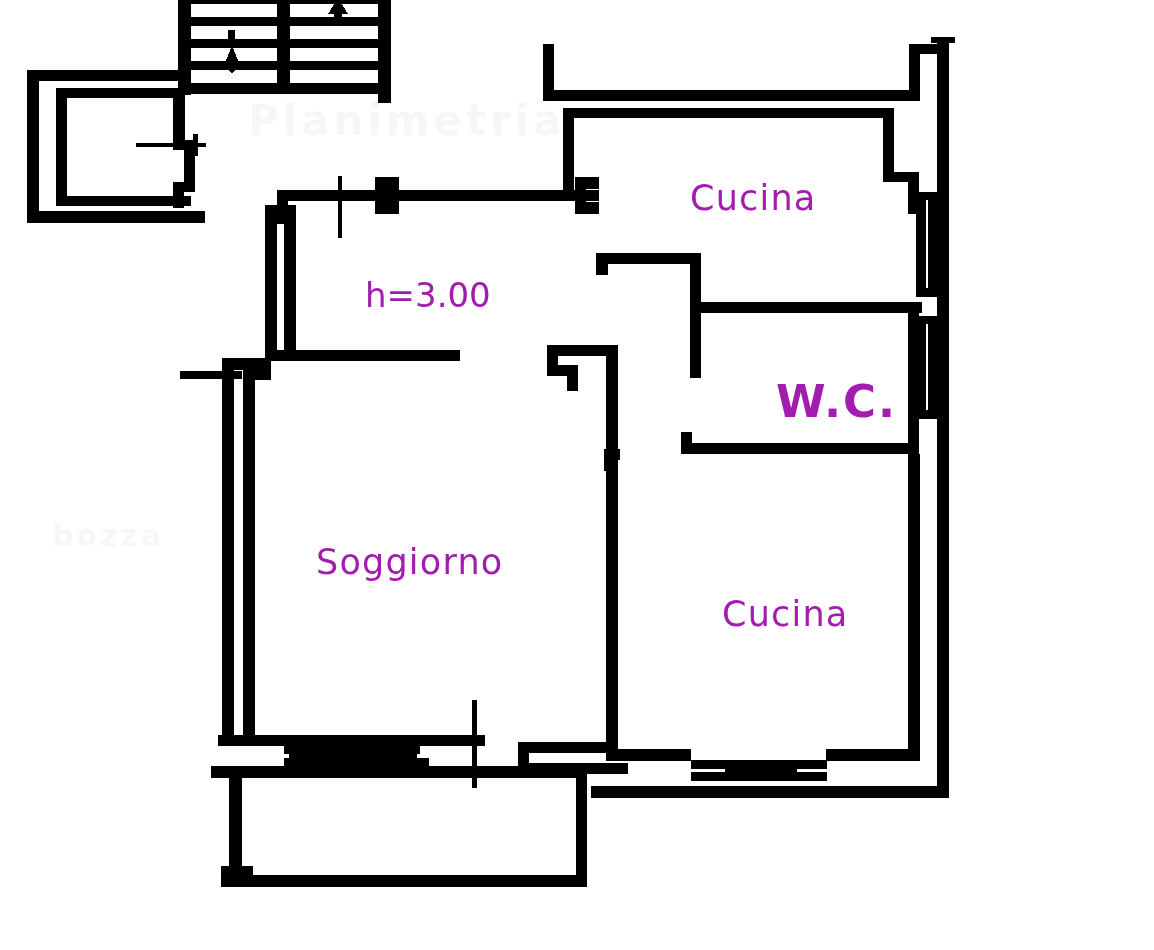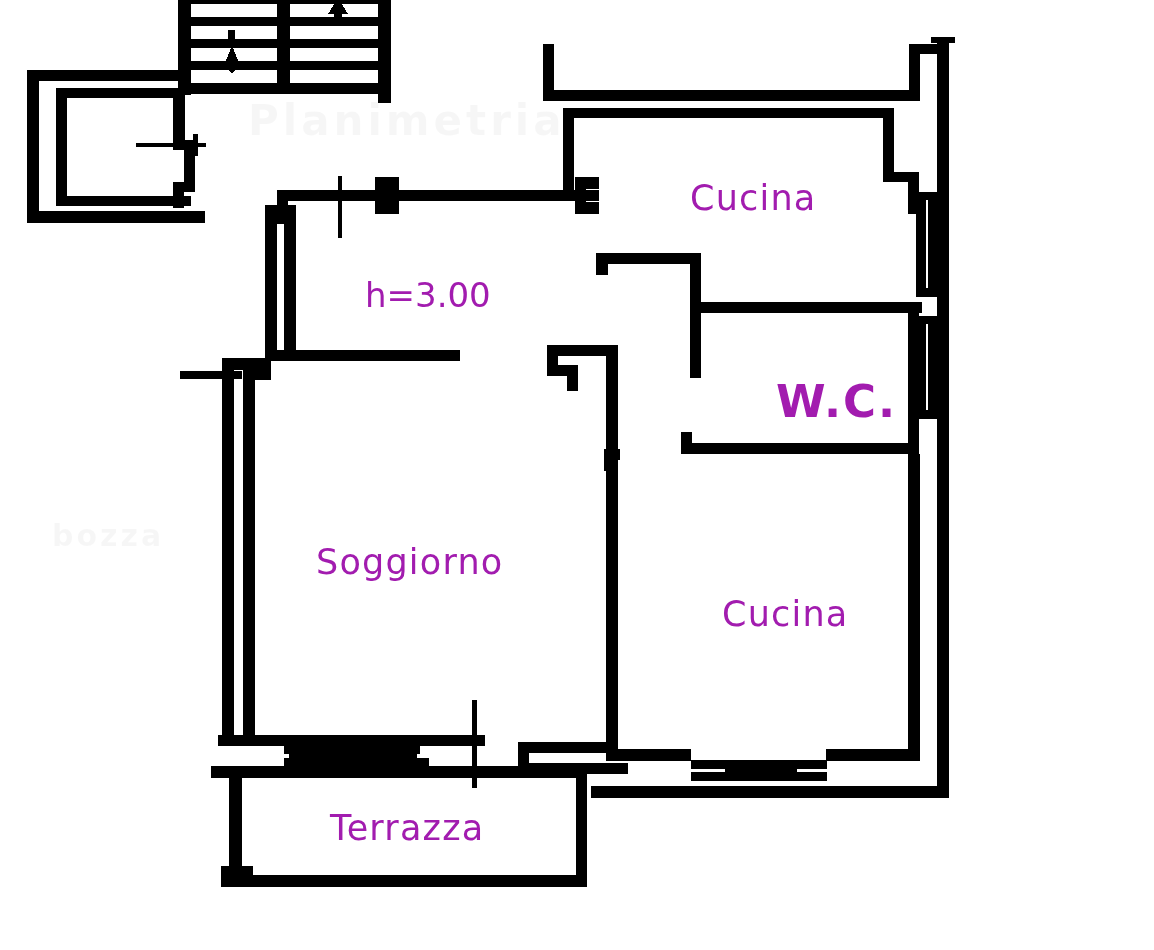--- a/index.html
+++ b/index.html
@@ -254,21 +254,20 @@
   </svg>
 
   <div class="room-label lbl-cucina">Cucina</div>
 
   <div class="room-label lbl-wc">W.C.</div>
 
   <div class="room-label lbl-letto">Cucina</div>
 
   <div class="room-label lbl-soggiorno">Soggiorno</div>
 
-  <div class="room-label lbl-terrazza">Terrazza</div>
 
   <div class="room-label lbl-height">h=3.00</div>
 
   <div class="watermark wm-top">Planimetria</div>
 
   <div class="watermark wm-left">bozza</div>
 
 </div>
 
 </body></html>

